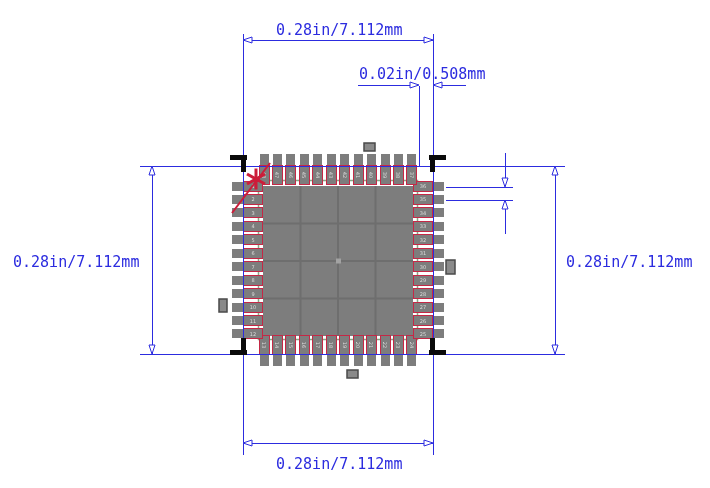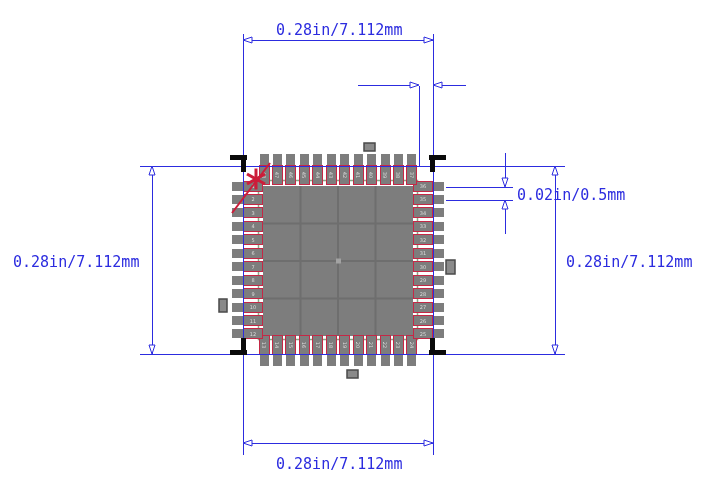--- a/index.html
+++ b/index.html
@@ -298,17 +298,17 @@
       <line class="redmark" x1="232" y1="213" x2="270" y2="163" stroke-width="2"></line>
       <g>
         <line class="redmark" x1="256" y1="168.5" x2="256" y2="189.5" stroke-width="3"></line>
         <line class="redmark" x1="247" y1="174" x2="265" y2="184" stroke-width="3"></line>
         <line class="redmark" x1="247" y1="184" x2="265" y2="174" stroke-width="3"></line>
       </g>
     </g>
   </svg>
 
   <div class="dim-label" style="left:276px; top:21px;">0.28in/7.112mm</div>
-  <div class="dim-label" style="left:517px; top:186px;">0.02in/0.5mm</div>
+  <div class="dim-label" style="left:359px; top:65px;">0.02in/0.508mm</div>
   <div class="dim-label" style="left:13px; top:253px;">0.28in/7.112mm</div>
   <div class="dim-label" style="left:566px; top:253px;">0.28in/7.112mm</div>
   <div class="dim-label" style="left:276px; top:455px;">0.28in/7.112mm</div>
 </div>
 
 </body></html>

